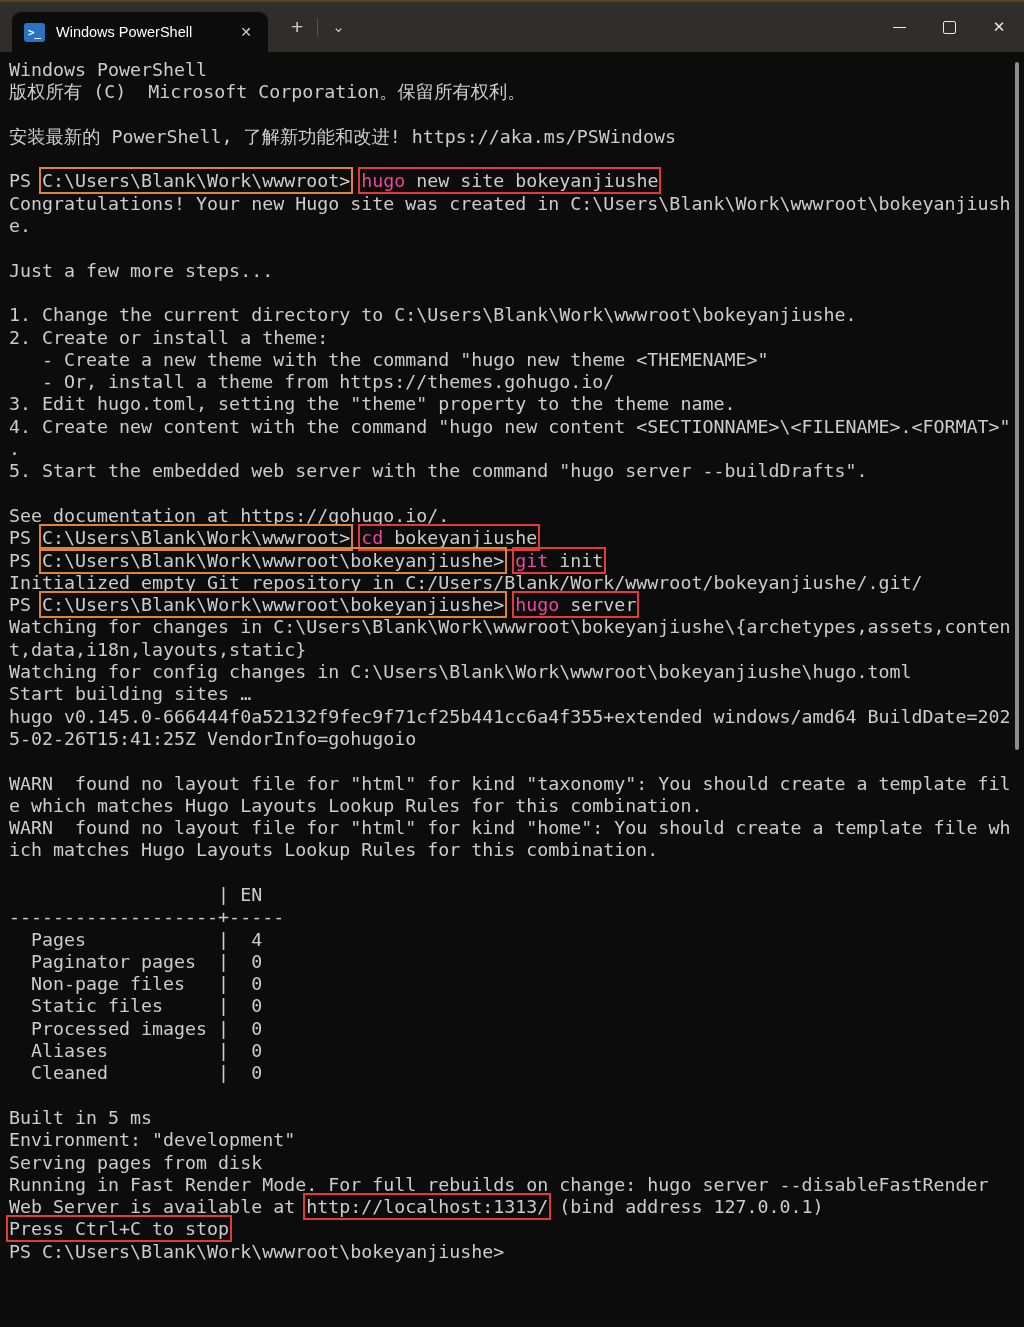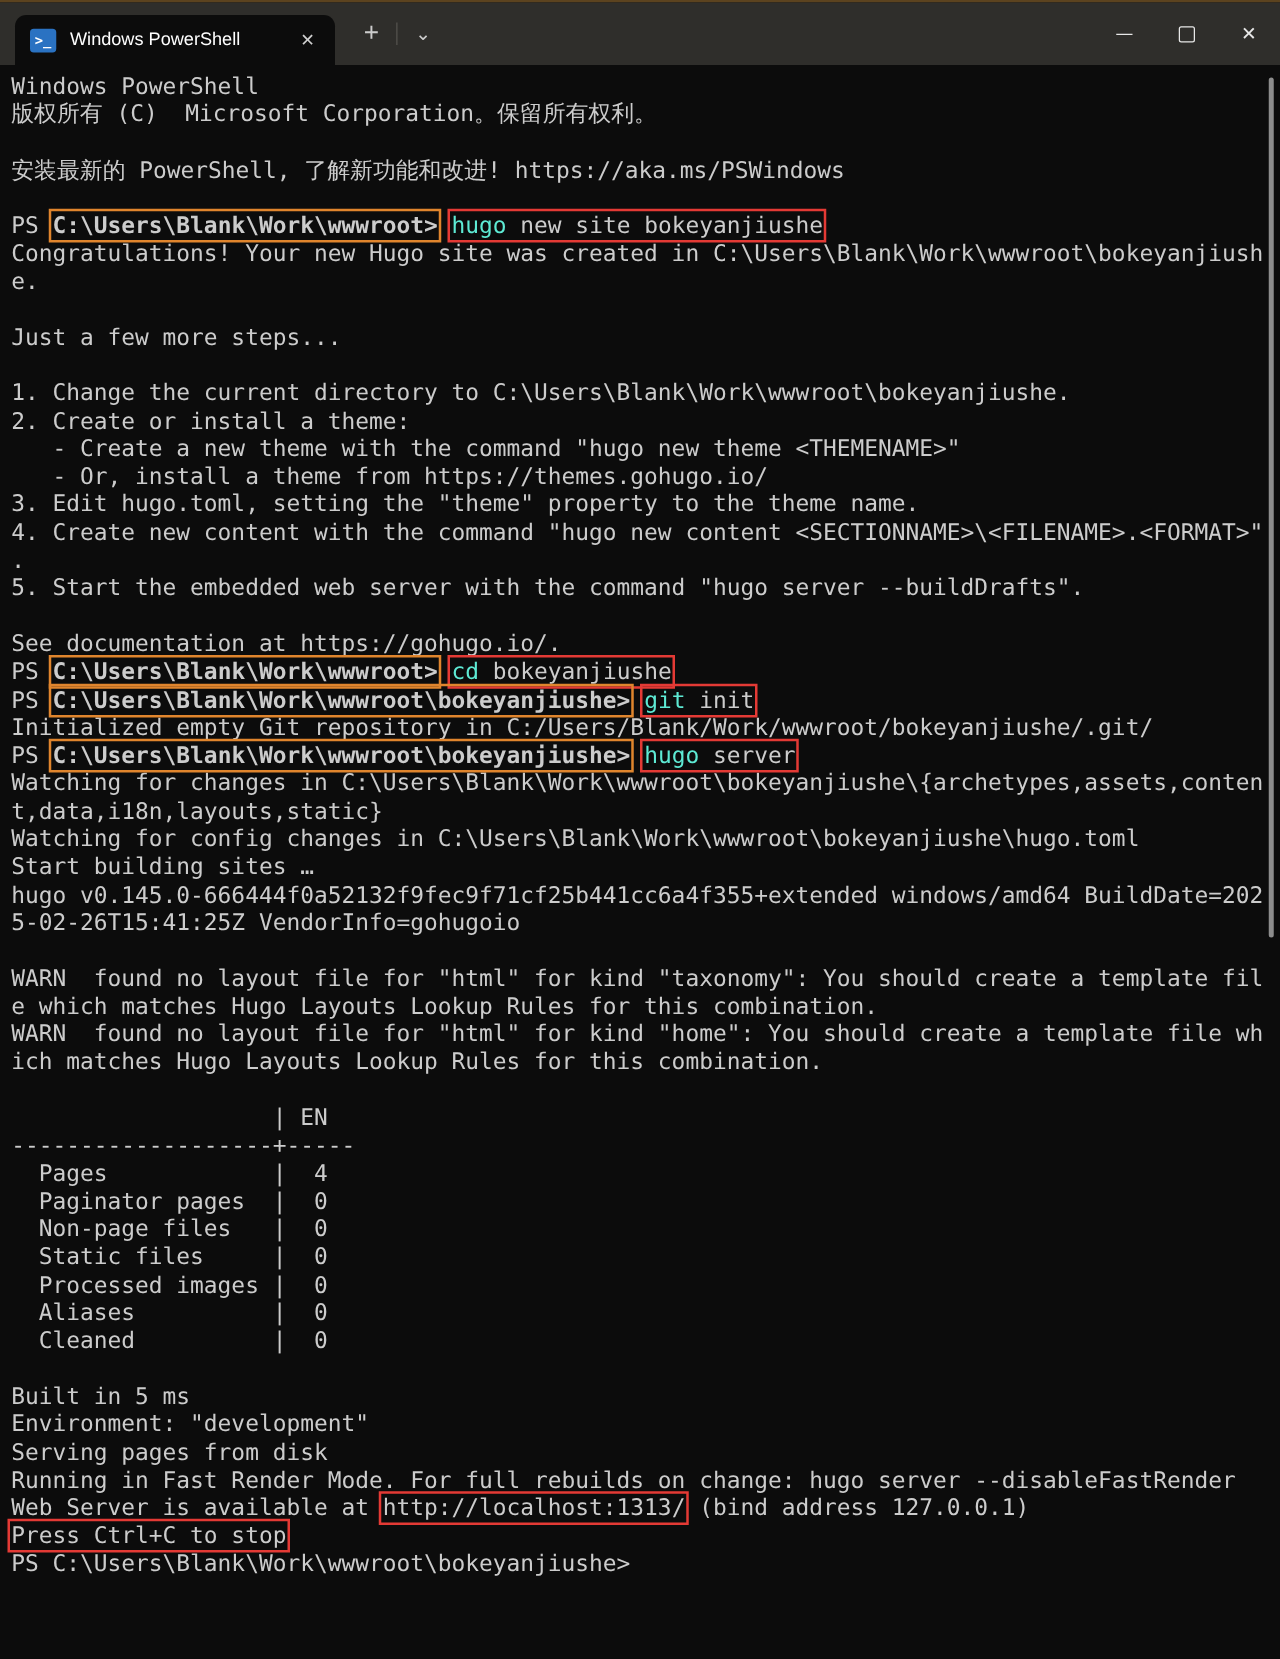--- a/index.html
+++ b/index.html
@@ -21,23 +21,23 @@
   .wc{width:50px;height:50px;display:flex;align-items:center;justify-content:center;color:#e8e8e8;cursor:pointer;}
   .min-glyph{display:block;width:13px;height:0;border-top:1.5px solid #e8e8e8;}
   .max-glyph{display:block;width:11px;height:11px;border:1.5px solid #e8e8e8;border-radius:2px;}
   .wc.close span{font-size:15px;}
 
   
   .terminal{position:absolute;left:0;top:52px;right:0;bottom:0;padding:5px 0 0 9px;
             font-family:"DejaVu Sans Mono","Liberation Mono",monospace;
             font-size:18.3px;line-height:22.3px;color:#cccccc;white-space:pre;overflow:hidden;}
   .term-line{height:22.3px;}
-  .fg-yellow{color:#5eead4;}
+  .fg-yellow{color:#ec4899;}
   .ann{outline:2px solid;outline-offset:1px;}
-  .ann-orange{outline-color:#e0852d;font-weight:bold;}
+  .ann-orange{outline-color:#e0852d;}
   .ann-red{outline-color:#e43a35;}
 
   .scroll-thumb{position:absolute;right:5px;top:60px;width:4px;height:688px;background:#8d8d8d;border-radius:2px;}
 </style>
 </head>
 <body>
 
 <div class="window">
   <div class="titlebar">
     <div class="tab">

